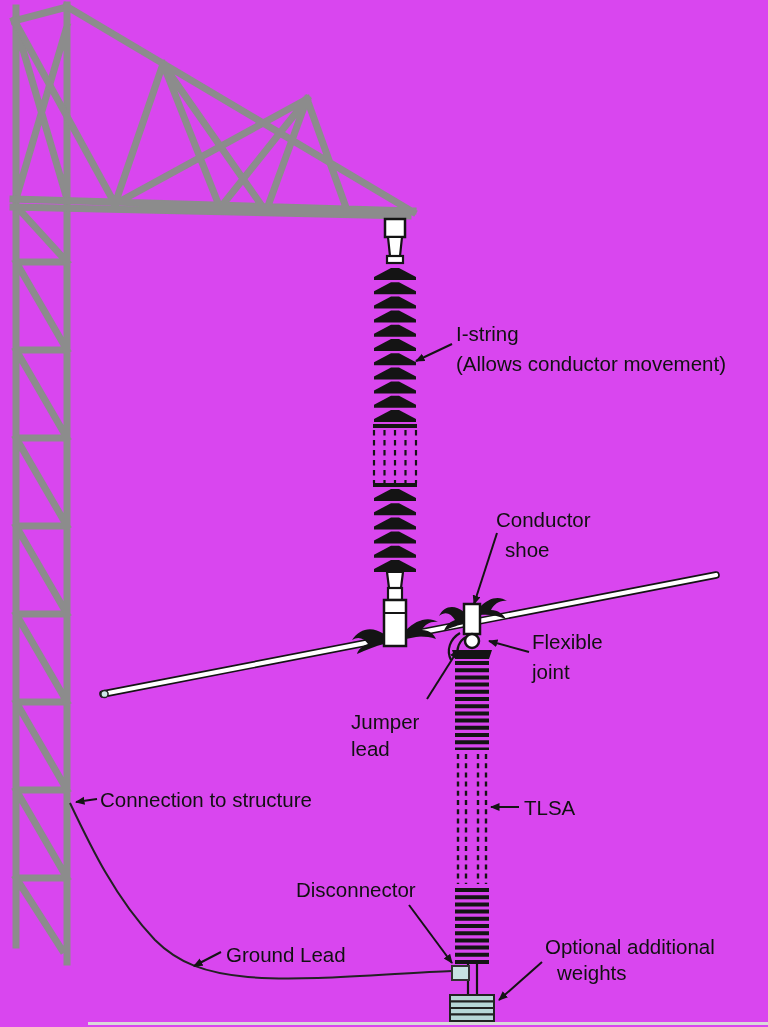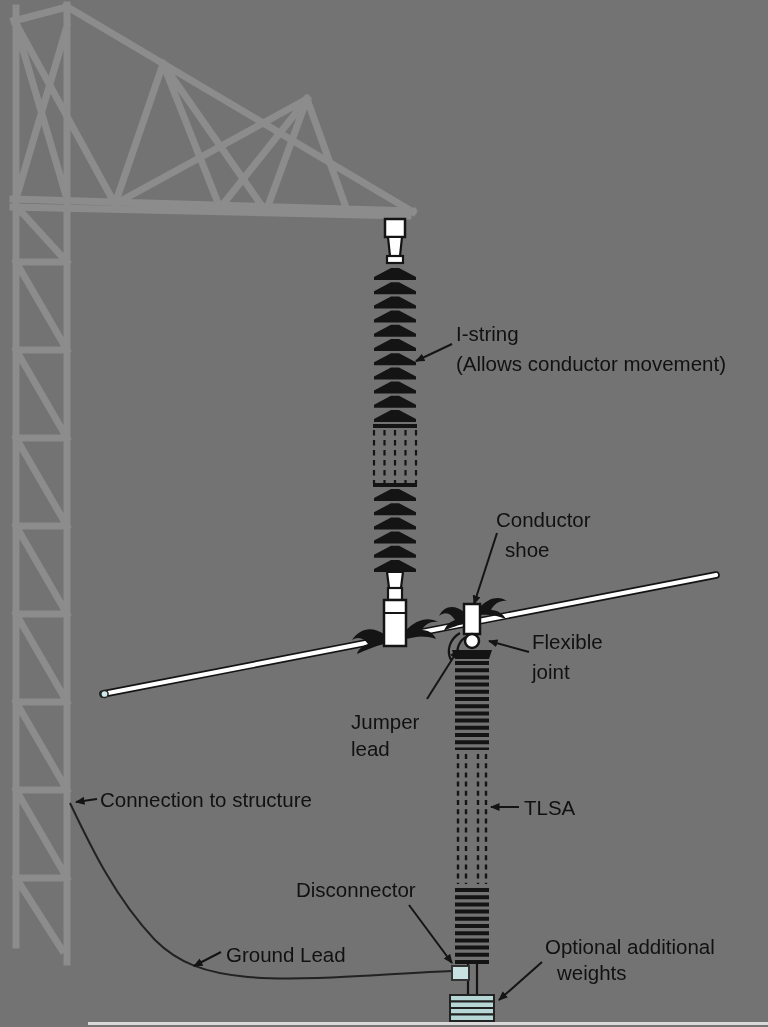--- a/index.html
+++ b/index.html
@@ -1,19 +1,19 @@
 <!DOCTYPE html>
 <html><head>
 <meta charset="utf-8">
 <style>
   html,body{margin:0;padding:0;background:#ffffff;}
   .stage{
     position:relative;
     width:768px;height:1027px;
-    background:#737373;
+    background:#d946ef;
     overflow:hidden;
     font-family:"Liberation Sans", sans-serif;
   }
   svg{display:block;}
   text{
     font-family:"Liberation Sans", sans-serif;
     font-size:20.5px;
     fill:#111;
   }
 </style>

